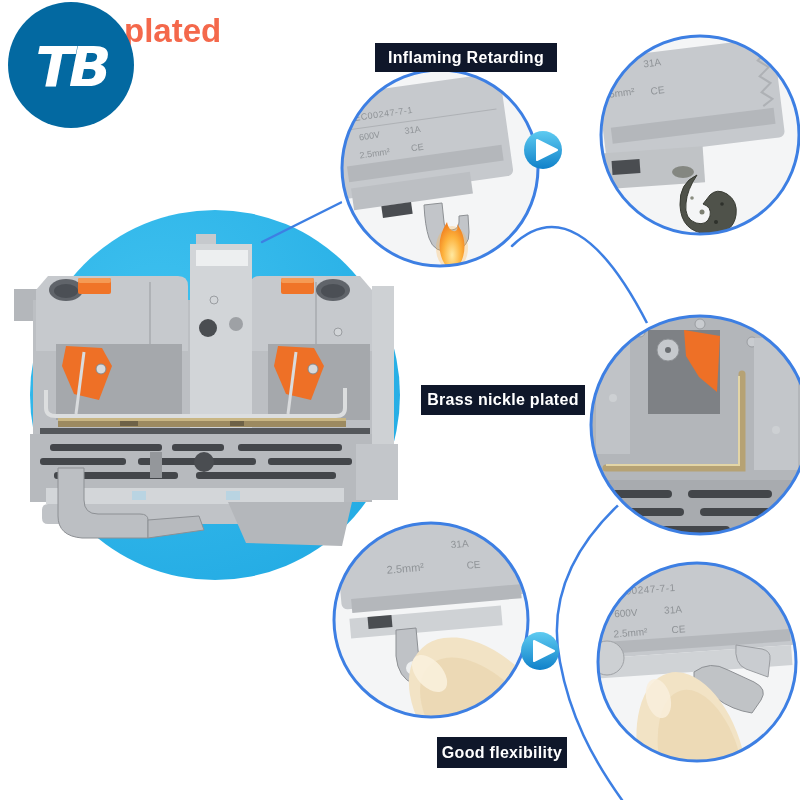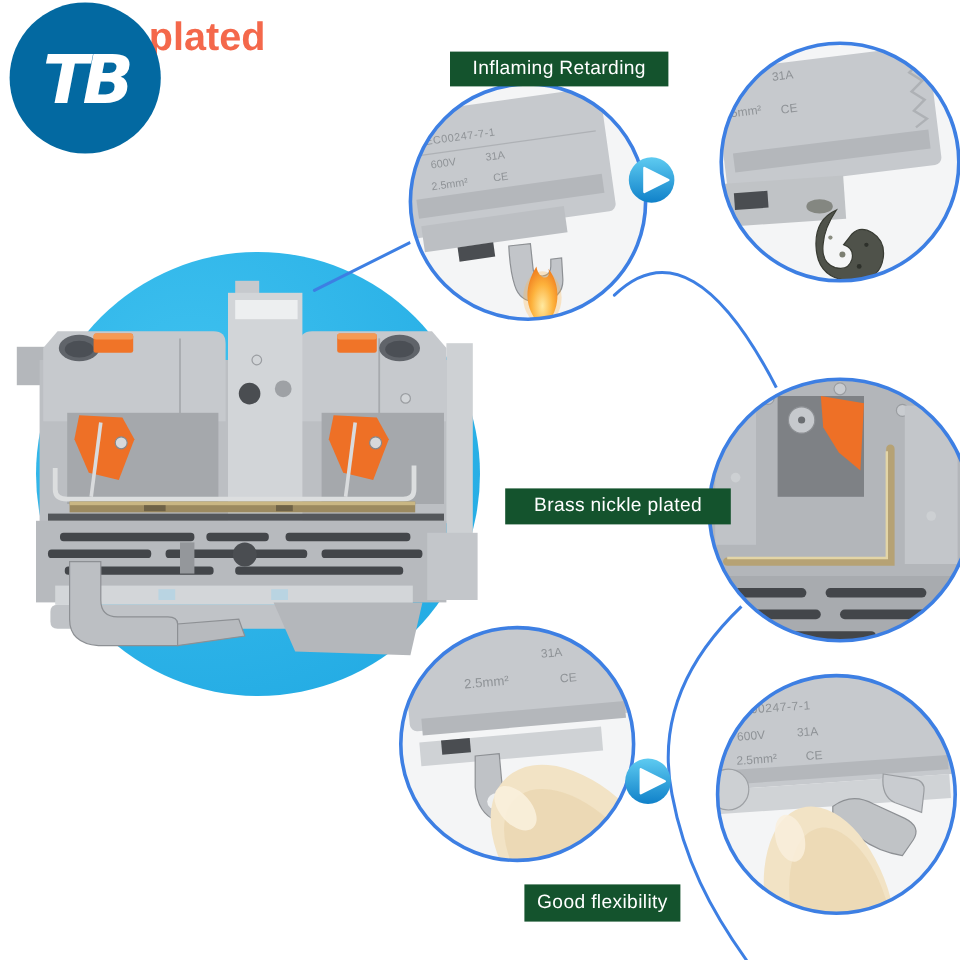--- a/index.html
+++ b/index.html
@@ -1,23 +1,23 @@
 <!DOCTYPE html>
 <html><head>
 <meta charset="utf-8">
 <style>
   html,body{margin:0;padding:0;background:#fff;}
   .stage{position:relative;width:800px;height:800px;background:#ffffff;overflow:hidden;
          font-family:"Liberation Sans",sans-serif;}
   svg.scene{position:absolute;left:0;top:0;}
   .feature-label{position:absolute;display:flex;align-items:center;justify-content:center;
-      background:#14532d;color:#ffffff;font-weight:normal;font-size:16px;letter-spacing:.3px;
+      background:#0f172a;color:#ffffff;font-weight:bold;font-size:16px;letter-spacing:.3px;
       z-index:4;}
   #label-inflaming{left:375px;top:43px;width:182px;height:29px;}
-  #label-brass{left:421px;top:385px;width:188px;height:30px;margin-top:22px;}
+  #label-brass{left:421px;top:385px;width:164px;height:30px;}
   #label-flex{left:437px;top:737px;width:130px;height:31px;}
   .brand-name{position:absolute;left:124px;top:14px;font-size:33px;font-weight:bold;
       color:#f4684b;z-index:2;line-height:1;}
   .brand-logo{position:absolute;left:8px;top:2px;width:126px;height:126px;border-radius:50%;
       background:#0369a1;z-index:3;display:flex;align-items:center;justify-content:center;font-style:italic;}
   .brand-logo svg{display:block;}
 </style>
 </head>
 <body>
 

